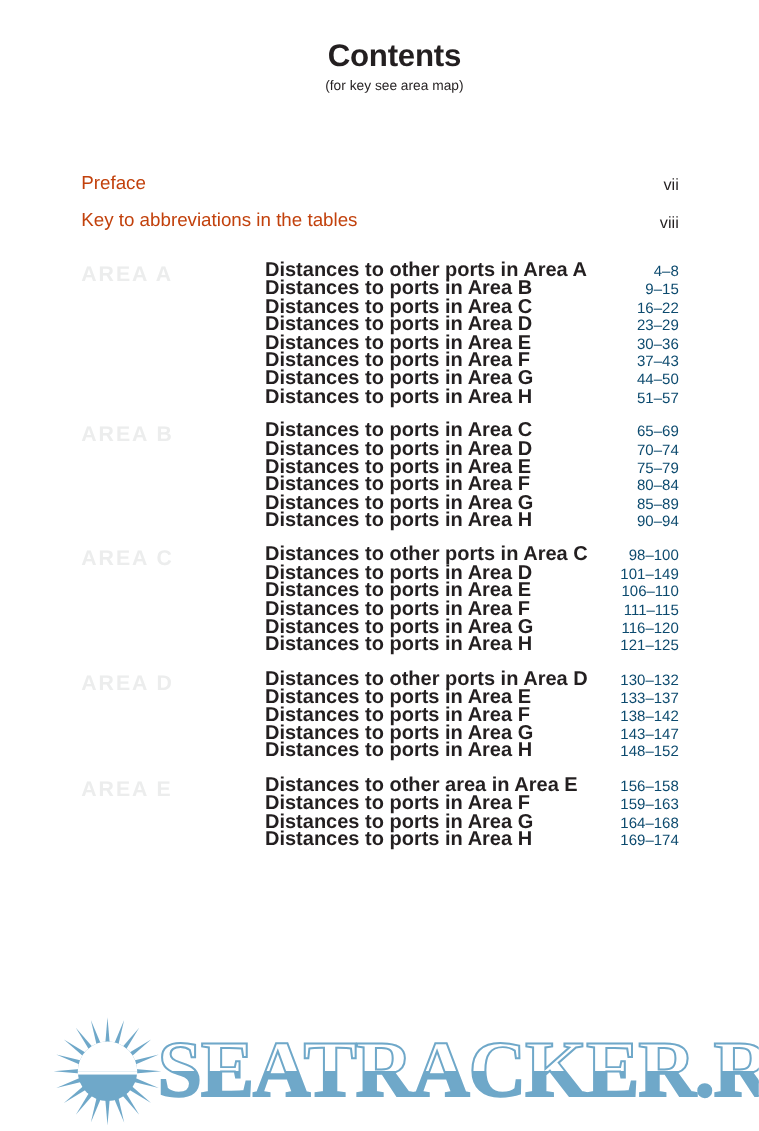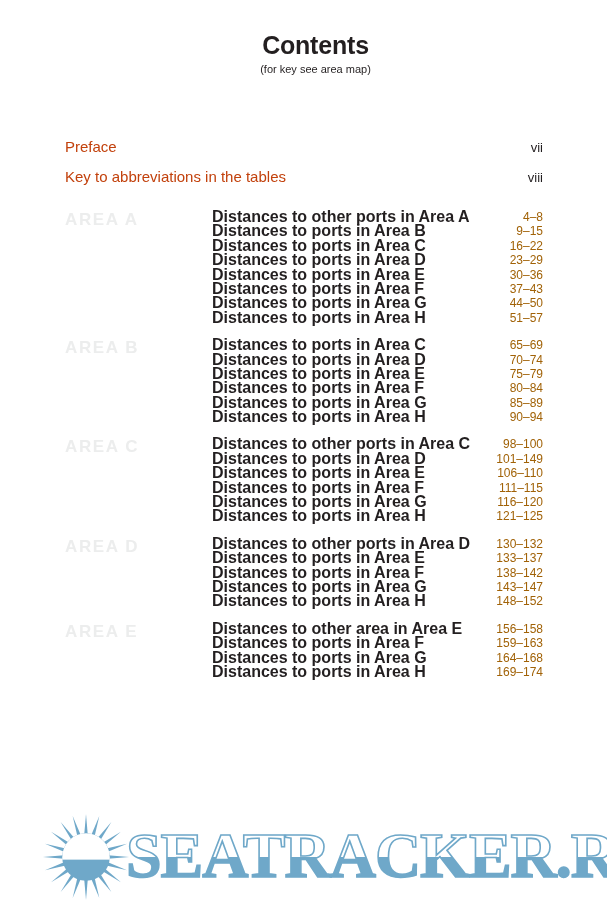--- a/index.html
+++ b/index.html
@@ -105,21 +105,21 @@
     font-weight: bold;
   }
   .ar-page {
     position: absolute;
     right: 0;
     top: 0;
     width: 80px;
     text-align: right;
     font-size: 12px;
     line-height: 14px;
-    color: #a16207;
+    color: #0c4a6e;
   }
 
   
   #watermark {
     position: absolute;
     left: 0;
     bottom: 0;
     width: 607px;
     height: 100px;
     margin-left: 36px;

